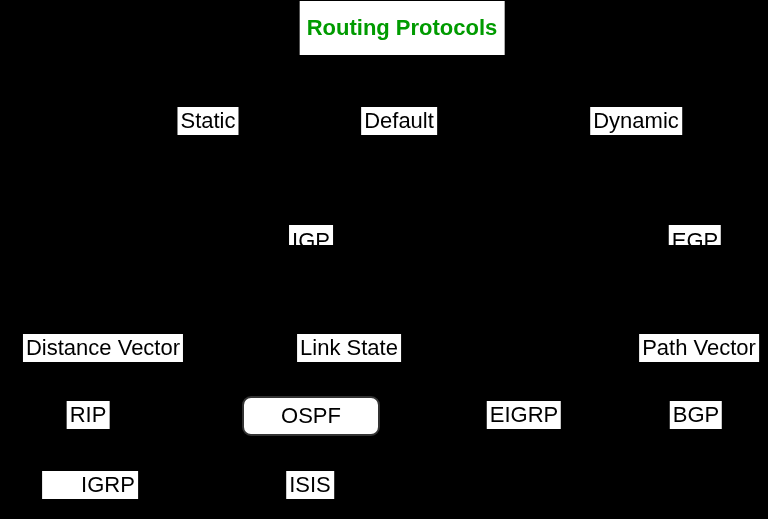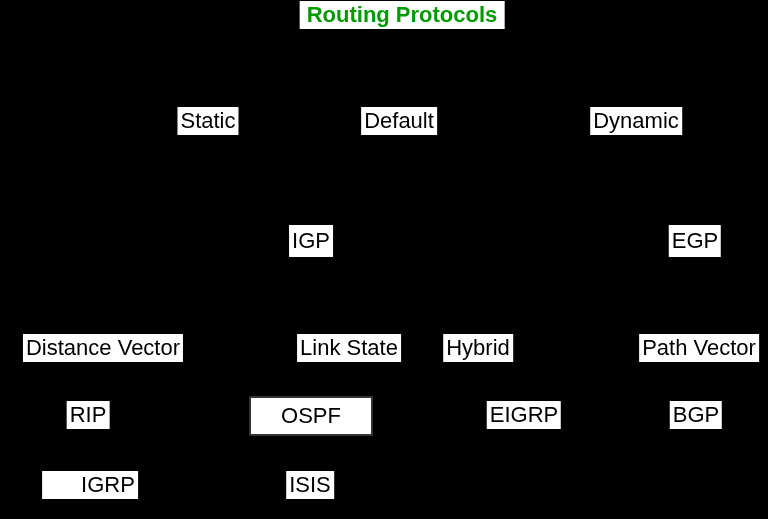--- a/index.html
+++ b/index.html
@@ -28,34 +28,34 @@
   }
   .title-chip {
     position: absolute;
     transform: translateX(-50%);
     background: #ffffff;
     color: #009B00;
     font-size: 22px;
     font-weight: bold;
     line-height: 28px;
     height: 28px;
-    padding: 0 7px;
+    padding: 13px 7px;
     white-space: nowrap;
   }
-  .tall { height: 32px; line-height: 32px; }
+  .tall { height: 20px; line-height: 32px; }
   .ospf-box {
     position: absolute;
     transform: translateX(-50%);
     box-sizing: border-box;
-    width: 124px;
+    width: 138px;
     height: 40px;
     background: #ffffff;
     color: #000000;
     border: 2px solid #333333;
-    border-radius: 1px;
+    border-radius: 9px;
     font-size: 22px;
     line-height: 36px;
     text-align: center;
     white-space: nowrap;
     cursor: pointer;
   }
   
   .p-title           { left: 402px; top: 1px;   }
   .p-static          { left: 179px; top: 107px; margin-left: 29px; }
   .p-default         { left: 399px; top: 107px; }
@@ -82,21 +82,20 @@
 
   <span class="chip p-static">Static</span>
   <span class="chip p-default">Default</span>
   <span class="chip p-dynamic">Dynamic</span>
 
   <span class="chip tall p-igp">IGP</span>
   <span class="chip tall p-egp">EGP</span>
 
   <span class="chip p-distance-vector">Distance Vector</span>
   <span class="chip p-link-state">Link State</span>
-  <span class="chip p-hybrid">Hybrid</span>
   <span class="chip p-path-vector">Path Vector</span>
 
   <span class="chip p-rip">RIP</span>
   <span class="ospf-box p-ospf">OSPF</span>
   <span class="chip p-eigrp">EIGRP</span>
   <span class="chip p-bgp">BGP</span>
 
   <span class="chip p-igrp">IGRP</span>
   <span class="chip p-isis">ISIS</span>
 

